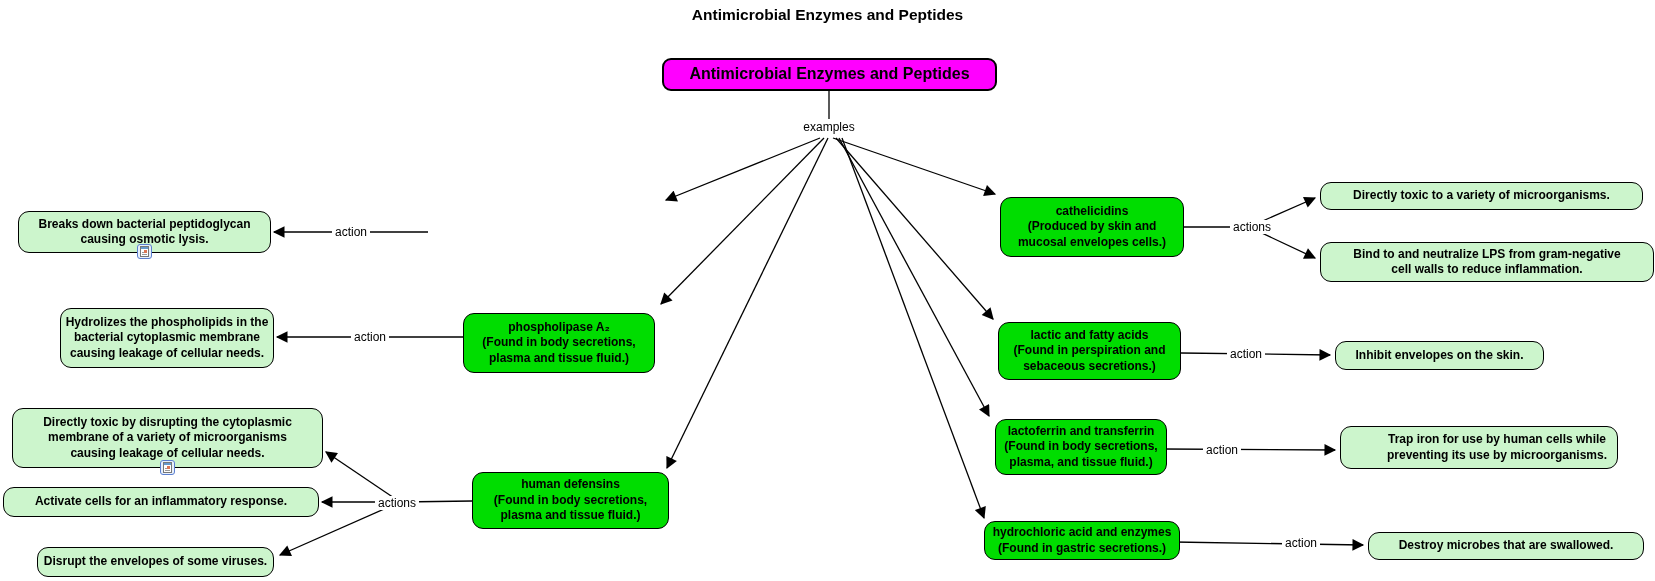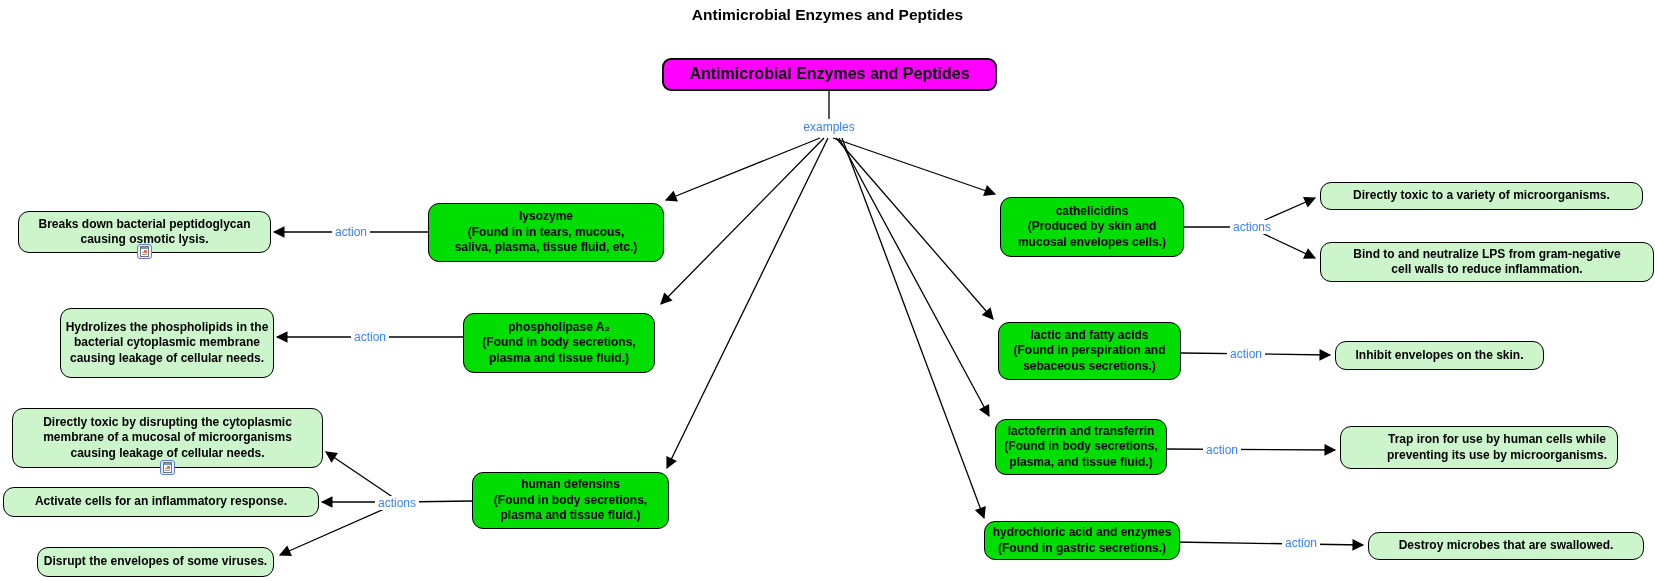--- a/index.html
+++ b/index.html
@@ -8,21 +8,21 @@
   .page-title{position:absolute;left:0;right:0;top:6px;text-align:center;
               font-size:15.5px;font-weight:bold;color:#000;}
   svg.edges{position:absolute;left:0;top:0;width:1655px;height:581px;pointer-events:none;}
   .node{position:absolute;box-sizing:border-box;display:flex;align-items:center;justify-content:center;
         text-align:center;white-space:pre;border:1.5px solid var(--border,#000);border-radius:11px;
         font-weight:bold;font-size:12px;line-height:1.28;color:#000;}
   .concept{background:var(--concept-fill,#00DD00);}
   .desc{background:var(--description-fill,#CCF5CC);}
   .root{background:var(--root-fill,#FF00FF);font-size:16px;border-radius:9px;border-width:2px;}
   .edge-label{position:absolute;transform:translate(-50%,-50%);background:#fff;padding:0 3px;
-              font-size:12px;color:#3b82f6;white-space:nowrap;}
+              font-size:12px;color:#000000;white-space:nowrap;}
   .res-icon{position:absolute;width:15px;height:15px;box-sizing:border-box;background:#e8f0fb;
             border:1px solid #5b7fd0;border-radius:3px;display:flex;align-items:center;justify-content:center;}
   .res-icon .page{position:relative;width:9px;height:11px;box-sizing:border-box;border:1px solid #777;
                   background:linear-gradient(to bottom,#6699cc 0 2px,rgba(0,0,0,0) 2px),#fff;}
   .res-icon .page::after{content:"";position:absolute;right:1px;top:3px;width:3px;height:3px;background:#dd7755;}
   .res-icon .page::before{content:"";position:absolute;left:1px;top:5px;width:5px;height:1px;background:#999;
                   box-shadow:0 2px 0 #999;}
 </style>
 </head>
 <body>
@@ -68,48 +68,45 @@
 
   <span class="edge-label" style="left:829px;top:127px;">examples</span>
   <span class="edge-label" style="left:351px;top:232px;">action</span>
   <span class="edge-label" style="left:370px;top:337px;">action</span>
   <span class="edge-label" style="left:397px;top:503px;">actions</span>
   <span class="edge-label" style="left:1252px;top:227px;">actions</span>
   <span class="edge-label" style="left:1246px;top:354px;">action</span>
   <span class="edge-label" style="left:1222px;top:450px;">action</span>
   <span class="edge-label" style="left:1301px;top:543px;">action</span>
 
-  <div class="node concept" style="left:428px;top:203px;width:236px;height:59px;">lysozyme
-(Found in in tears, mucous,
-saliva, plasma, tissue fluid, etc.)</div>
   <div class="node concept" style="left:463px;top:313px;width:192px;height:60px;">phospholipase A₂
 (Found in body secretions,
 plasma and tissue fluid.)</div>
   <div class="node concept" style="left:472px;top:472px;width:197px;height:57px;">human defensins
 (Found in body secretions,
 plasma and tissue fluid.)</div>
   <div class="node concept" style="left:1000px;top:197px;width:184px;height:60px;">cathelicidins
 (Produced by skin and
 mucosal envelopes cells.)</div>
   <div class="node concept" style="left:998px;top:322px;width:183px;height:58px;">lactic and fatty acids
 (Found in perspiration and
 sebaceous secretions.)</div>
   <div class="node concept" style="left:995px;top:419px;width:172px;height:56px;">lactoferrin and transferrin
 (Found in body secretions,
 plasma, and tissue fluid.)</div>
   <div class="node concept" style="left:984px;top:521px;width:196px;height:39px;">hydrochloric acid and enzymes
 (Found in gastric secretions.)</div>
 
   <div class="node desc" style="left:18px;top:211px;width:253px;height:42px;">Breaks down bacterial peptidoglycan
 causing osmotic lysis.</div>
-  <div class="node desc" style="left:60px;top:308px;width:214px;height:70px;">Hydrolizes the phospholipids in the
+  <div class="node desc" style="left:60px;top:308px;width:214px;height:60px;">Hydrolizes the phospholipids in the
 bacterial cytoplasmic membrane
 causing leakage of cellular needs.</div>
   <div class="node desc" style="left:12px;top:408px;width:311px;height:60px;">Directly toxic by disrupting the cytoplasmic
-membrane of a mucosal of microorganisms
+membrane of a variety of microorganisms
 causing leakage of cellular needs.</div>
   <div class="node desc" style="left:3px;top:487px;width:316px;height:30px;">Activate cells for an inflammatory response.</div>
   <div class="node desc" style="left:37px;top:547px;width:237px;height:30px;">Disrupt the envelopes of some viruses.</div>
   <div class="node desc" style="left:1320px;top:182px;width:323px;height:28px;">Directly toxic to a variety of microorganisms.</div>
   <div class="node desc" style="left:1320px;top:242px;width:334px;height:40px;">Bind to and neutralize LPS from gram-negative
 cell walls to reduce inflammation.</div>
   <div class="node desc" style="left:1335px;top:341px;width:209px;height:29px;">Inhibit envelopes on the skin.</div>
   <div class="node desc" style="left:1340px;top:426px;width:278px;height:43px;padding-left:36px;">Trap iron for use by human cells while
 preventing its use by microorganisms.</div>
   <div class="node desc" style="left:1368px;top:532px;width:276px;height:28px;">Destroy microbes that are swallowed.</div>

